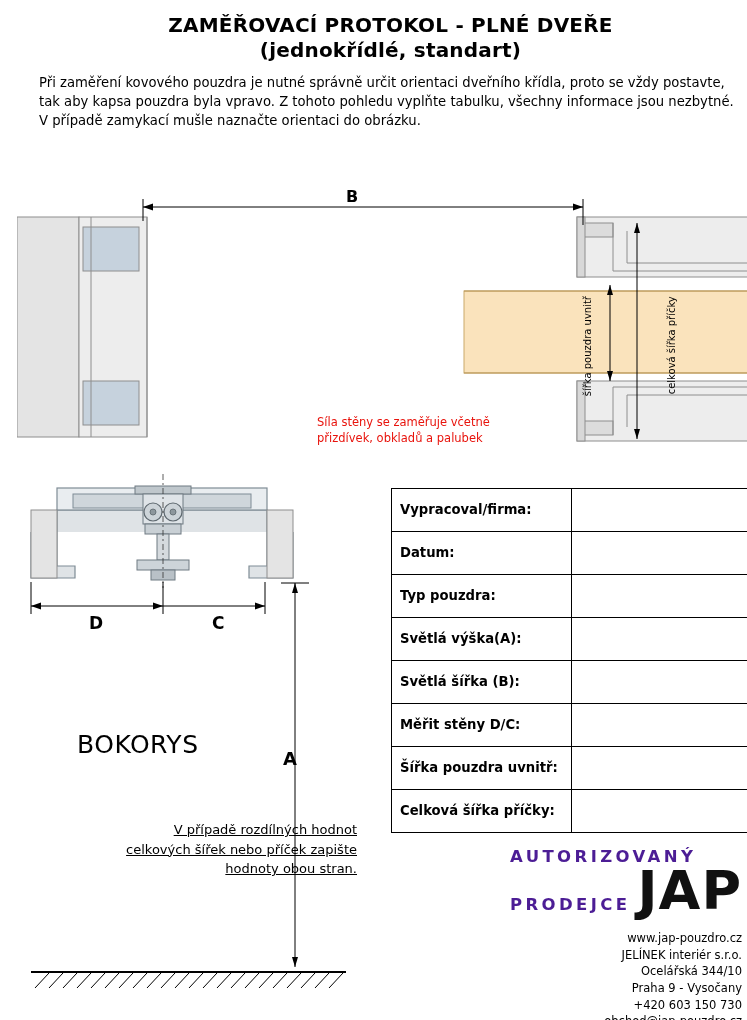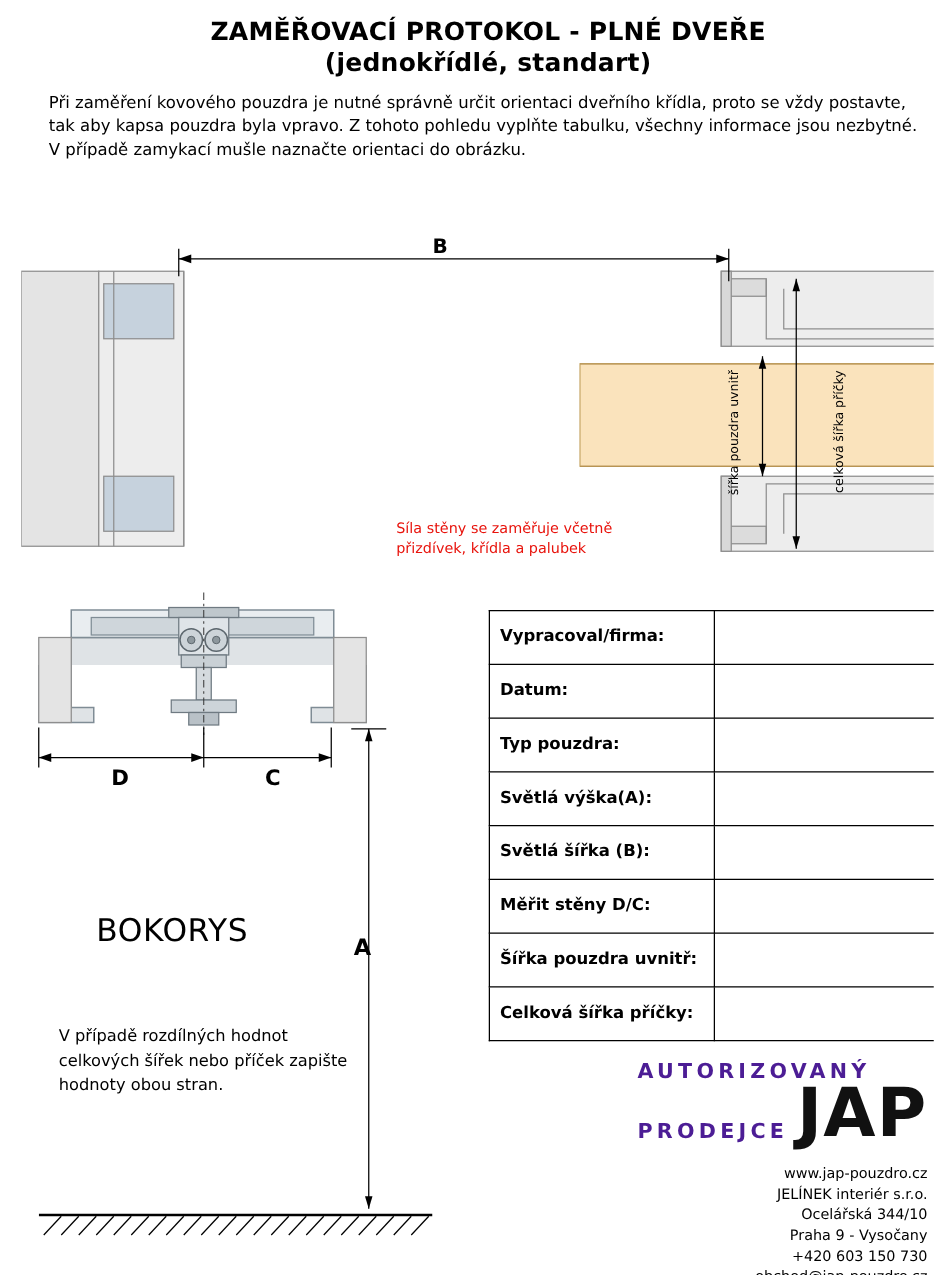--- a/index.html
+++ b/index.html
@@ -87,23 +87,24 @@
     text-align: center;
     font-size: 12.5px;
     line-height: 1.45;
     font-weight: bold;
   }
   .bokorys-note {
     position: absolute;
     left: 30px;
     top: 820px;
     width: 310px;
-    text-align: left;
+    text-align: right;
     font-size: 13px;
     line-height: 1.5;
+    text-decoration: underline;
   }
   .dim-DC {
     position: absolute;
     font-size: 17px;
     font-weight: bold;
   }
   
   table.form {
     position: absolute;
     left: 374px;
@@ -232,21 +233,21 @@
     <span>šířka</span>
     <span style="margin-left:2px;">pouzdra uvnitř</span>
   </div>
   <div class="vlabel" style="left:649px; top:296px;">
     <span>celková</span>
     <span style="margin-left:2px;">šířka příčky</span>
   </div>
 
   <div class="note-red">
     <span>Síla stěny se zaměřuje včetně</span><br>
-    <span>přizdívek, křídla a palubek</span>
+    <span>přizdívek, obkladů a palubek</span>
   </div>
 
   <svg style="position:absolute; left:0; top:470px;" width="340" height="180" viewBox="0 0 340 180">
 
     <path d="M14 62 L14 108 L58 108 L58 96 L40 96 L40 40 L250 40 L250 96 L232 96 L232 108 L276 108 L276 62" fill="#dfe3e6" stroke="#7f8c95" stroke-width="1.2"></path>
     <rect x="40" y="18" width="210" height="22" fill="#e9edf0" stroke="#7f8c95" stroke-width="1.2"></rect>
     <rect x="56" y="24" width="178" height="14" fill="#cfd6db" stroke="#7f8c95" stroke-width="1"></rect>
 
     <rect x="14" y="40" width="26" height="68" fill="#e4e4e4" stroke="#8e8e8e" stroke-width="1"></rect>
     <rect x="250" y="40" width="26" height="68" fill="#e4e4e4" stroke="#8e8e8e" stroke-width="1"></rect>

